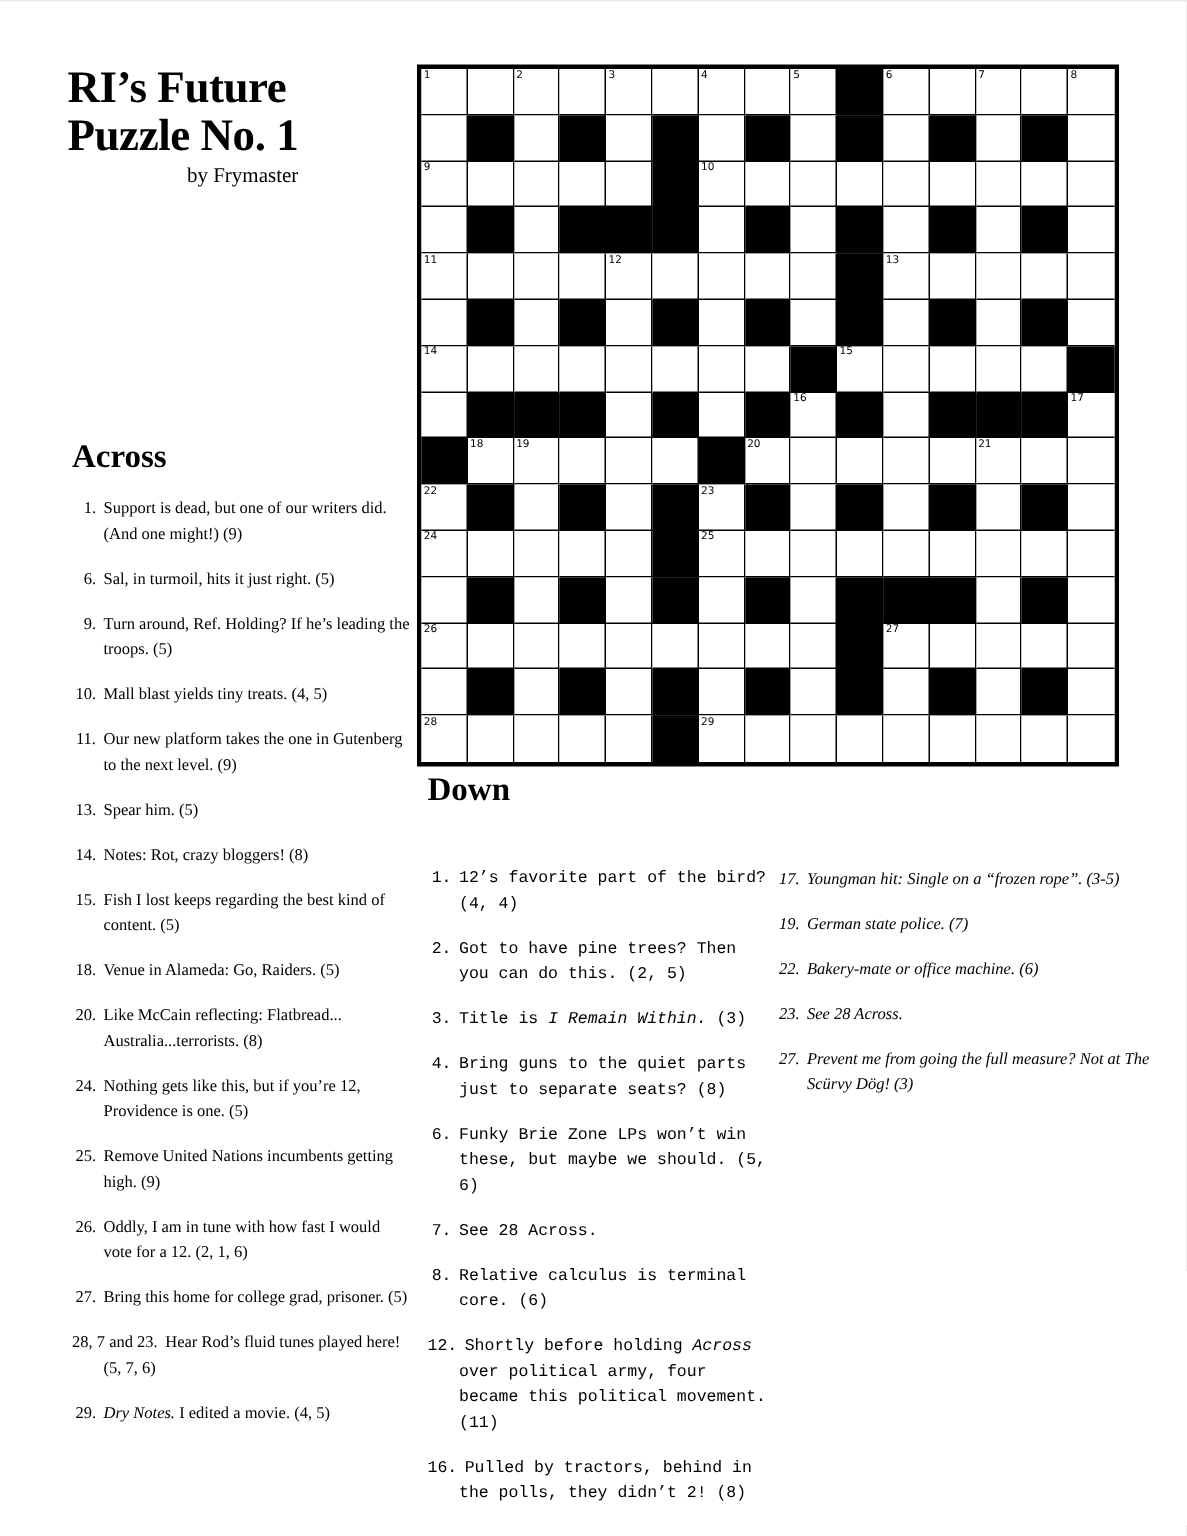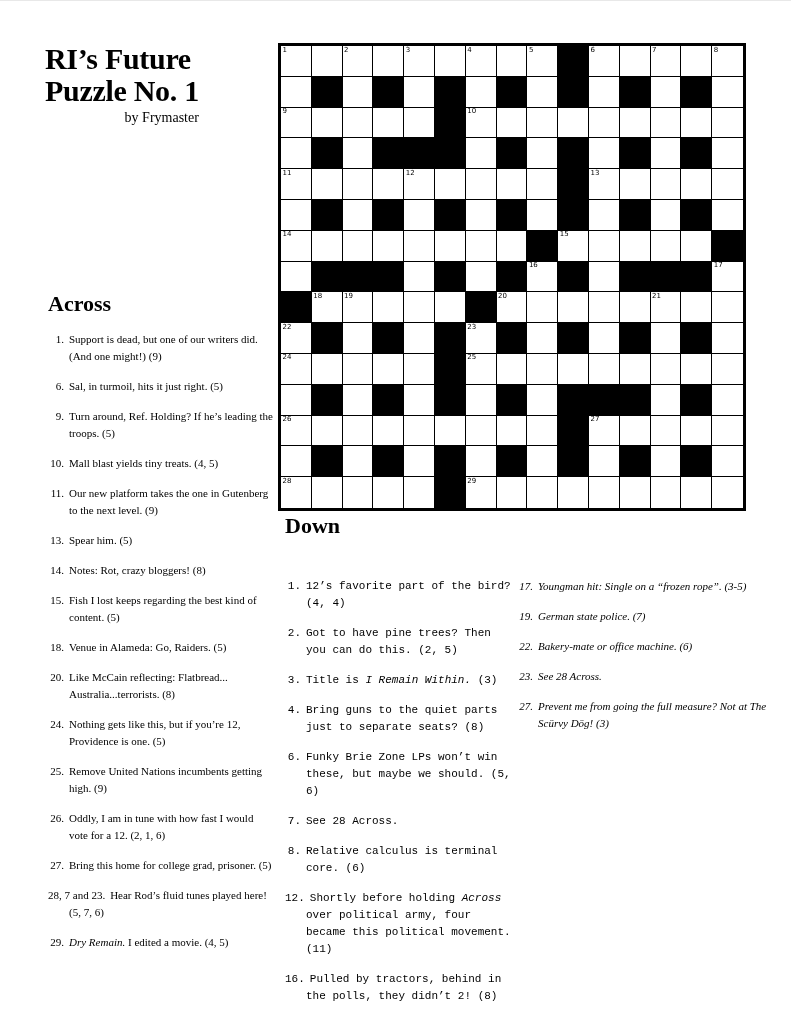--- a/index.html
+++ b/index.html
@@ -365,21 +365,21 @@
       <div class="clue"><span class="num">13.</span><span><span>Spear him. (5)</span></span></div>
       <div class="clue"><span class="num">14.</span><span><span>Notes: Rot, crazy bloggers! (8)</span></span></div>
       <div class="clue"><span class="num">15.</span><span><span>Fish I lost keeps regarding the best kind of content. (5)</span></span></div>
       <div class="clue"><span class="num">18.</span><span><span>Venue in Alameda: Go, Raiders. (5)</span></span></div>
       <div class="clue"><span class="num">20.</span><span><span>Like McCain reflecting: Flatbread... Australia...terrorists.  (8)</span></span></div>
       <div class="clue"><span class="num">24.</span><span><span>Nothing gets like this, but if you’re 12, Providence is one. (5)</span></span></div>
       <div class="clue"><span class="num">25.</span><span><span>Remove United Nations incumbents getting high. (9)</span></span></div>
       <div class="clue"><span class="num">26.</span><span><span>Oddly, I am in tune with how fast I would vote for a 12. (2, 1, 6)</span></span></div>
       <div class="clue"><span class="num">27.</span><span><span>Bring this home for college grad, prisoner. (5)</span></span></div>
       <div class="clue"><span class="num">28, 7 and 23.</span><span><span>Hear Rod’s fluid tunes played here! (5, 7, 6)</span></span></div>
-      <div class="clue"><span class="num">29.</span><span><i>Dry Remain.</i><span> I edited a movie. (4, 5)</span></span></div>
+      <div class="clue"><span class="num">29.</span><span><i>Dry Notes.</i><span> I edited a movie. (4, 5)</span></span></div>
     </div>
 
   <h2 class="sec down-head">Down</h2>
   <div class="cluelist" id="down-col1">
       <div class="clue"><span class="num">1.</span><span><span>12’s favorite part of the bird? (4, 4)</span></span></div>
       <div class="clue"><span class="num">2.</span><span><span>Got to have pine trees? Then you can do this. (2, 5)</span></span></div>
       <div class="clue"><span class="num">3.</span><span><span>Title is </span><i>I Remain Within.</i><span> (3)</span></span></div>
       <div class="clue"><span class="num">4.</span><span><span>Bring guns to the quiet parts just to separate seats? (8)</span></span></div>
       <div class="clue"><span class="num">6.</span><span><span>Funky Brie Zone LPs won’t win these, but maybe we should. (5, 6)</span></span></div>
       <div class="clue"><span class="num">7.</span><span><span>See 28 Across.</span></span></div>

